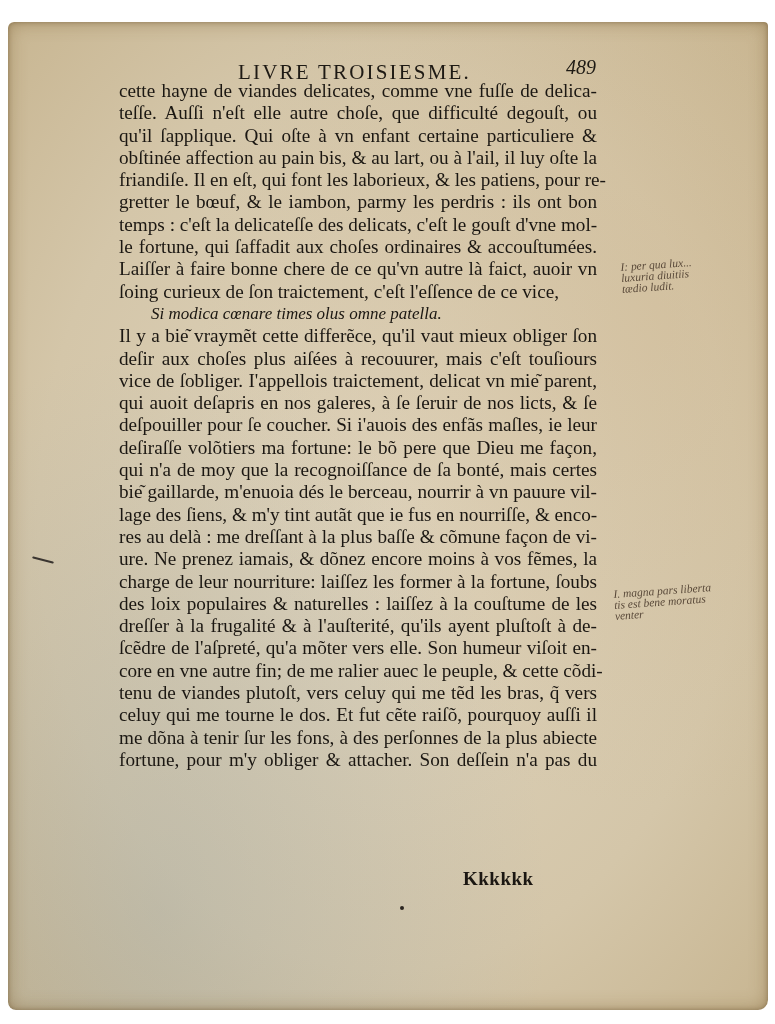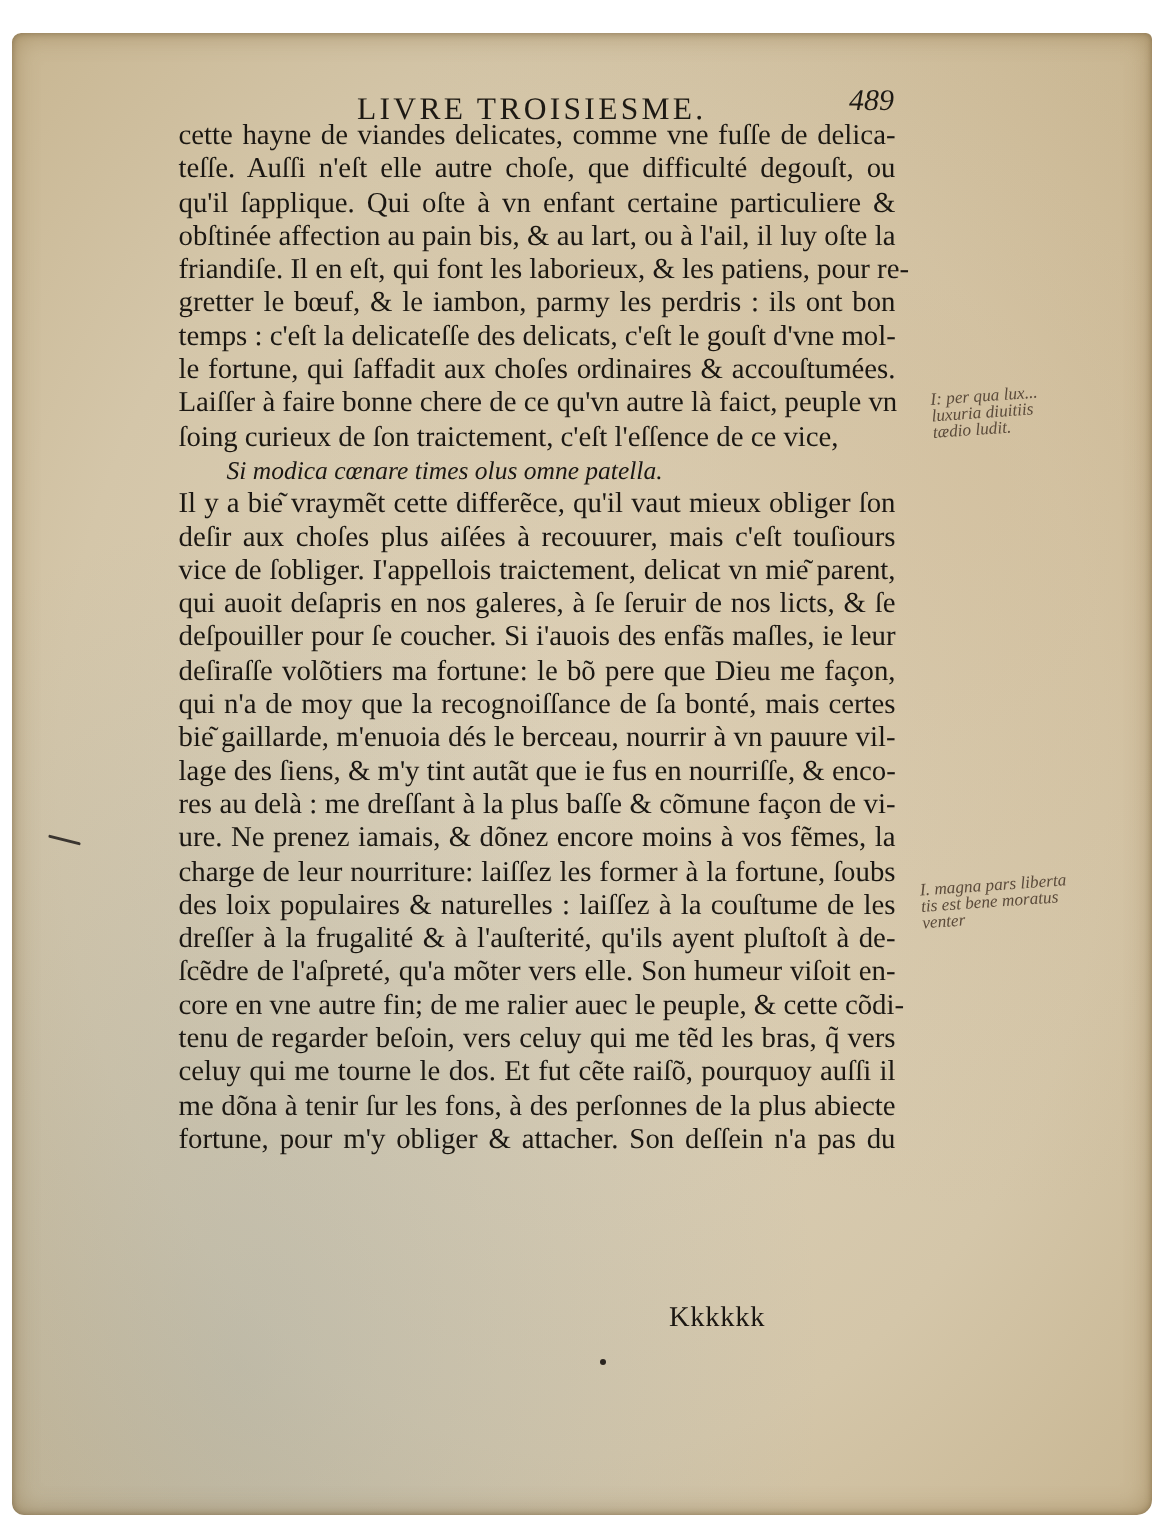--- a/index.html
+++ b/index.html
@@ -70,26 +70,27 @@
       text-align-last: left;
     }
     .line.quote {
       font-style: italic;
       font-size: 17px;
       padding-left: 32px;
       text-align-last: left;
     }
     .catchword {
       position: absolute;
-      left: 438px;
+      left: 455px;
       top: 846px;
       font-family: "Liberation Serif", serif;
       font-size: 19px;
       color: #1b1712;
       letter-spacing: 0.5px;
+      font-weight: bold;
     }
     .marginalia {
       position: absolute;
       font-family: "Liberation Serif", serif;
       font-style: italic;
       color: #5a4a3a;
       font-size: 11.5px;
       line-height: 11px;
       transform: rotate(-4deg);
       transform-origin: left top;
@@ -129,40 +130,40 @@
 
   <div class="text-block">
     <span class="line">cette hayne de viandes delicates, comme vne fuſſe de delica-</span>
     <span class="line">teſſe. Auſſi n'eſt elle autre choſe, que difficulté degouſt, ou</span>
     <span class="line">qu'il ſapplique. Qui oſte à vn enfant certaine particuliere &amp;</span>
     <span class="line">obſtinée affection au pain bis, &amp; au lart, ou à l'ail, il luy oſte la</span>
     <span class="line">friandiſe. Il en eſt, qui font les laborieux, &amp; les patiens, pour re-</span>
     <span class="line">gretter le bœuf, &amp; le iambon, parmy les perdris : ils ont bon</span>
     <span class="line">temps : c'eſt la delicateſſe des delicats, c'eſt le gouſt d'vne mol-</span>
     <span class="line">le fortune, qui ſaffadit aux choſes ordinaires &amp; accouſtumées.</span>
-    <span class="line">Laiſſer à faire bonne chere de ce qu'vn autre là faict, peuple vn</span>
+    <span class="line">Laiſſer à faire bonne chere de ce qu'vn autre là faict, auoir vn</span>
     <span class="line last">ſoing curieux de ſon traictement, c'eſt l'eſſence de ce vice,</span>
     <span class="line quote">Si modica cœnare times olus omne patella.</span>
     <span class="line">Il y a bie͂ vraymẽt cette differẽce, qu'il vaut mieux obliger ſon</span>
     <span class="line">deſir aux choſes plus aiſées à recouurer, mais c'eſt touſiours</span>
     <span class="line">vice de ſobliger. I'appellois traictement, delicat vn mie͂ parent,</span>
     <span class="line">qui auoit deſapris en nos galeres, à ſe ſeruir de nos licts, &amp; ſe</span>
     <span class="line">deſpouiller pour ſe coucher. Si i'auois des enfãs maſles, ie leur</span>
     <span class="line">deſiraſſe volõtiers ma fortune: le bõ pere que Dieu me façon,</span>
     <span class="line">qui n'a de moy que la recognoiſſance de ſa bonté, mais certes</span>
     <span class="line">bie͂ gaillarde, m'enuoia dés le berceau, nourrir à vn pauure vil-</span>
     <span class="line">lage des ſiens, &amp; m'y tint autãt que ie fus en nourriſſe, &amp; enco-</span>
     <span class="line">res au delà : me dreſſant à la plus baſſe &amp; cõmune façon de vi-</span>
     <span class="line">ure. Ne prenez iamais, &amp; dõnez encore moins à vos fẽmes, la</span>
     <span class="line">charge de leur nourriture: laiſſez les former à la fortune, ſoubs</span>
     <span class="line">des loix populaires &amp; naturelles : laiſſez à la couſtume de les</span>
     <span class="line">dreſſer à la frugalité &amp; à l'auſterité, qu'ils ayent pluſtoſt à de-</span>
     <span class="line">ſcẽdre de l'aſpreté, qu'a mõter vers elle. Son humeur viſoit en-</span>
     <span class="line">core en vne autre fin; de me ralier auec le peuple, &amp; cette cõdi-</span>
-    <span class="line">tenu de regarder beſoin, vers celuy qui me tẽd les bras, q̃ vers</span>
+    <span class="line">tenu de viandes plutoſt, vers celuy qui me tẽd les bras, q̃ vers</span>
     <span class="line">celuy qui me tourne le dos. Et fut cẽte raiſõ, pourquoy auſſi il</span>
     <span class="line">me dõna à tenir ſur les fons, à des perſonnes de la plus abiecte</span>
     <span class="line">fortune, pour m'y obliger &amp; attacher. Son deſſein n'a pas du</span>
   </div>
 
   <div class="catchword">Kkkkkk</div>
 
   <div class="marginalia note-1">
     <span class="mline">I: per qua lux...</span>
     <span class="mline">luxuria diuitiis</span>

